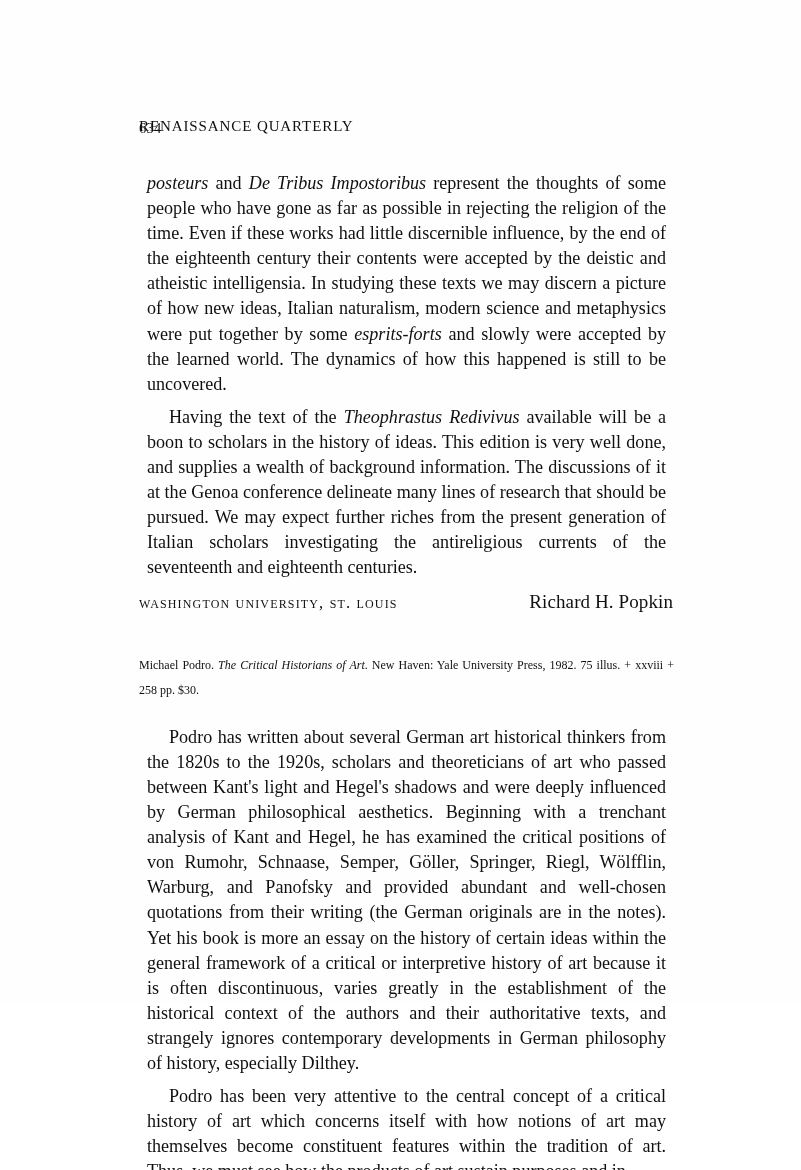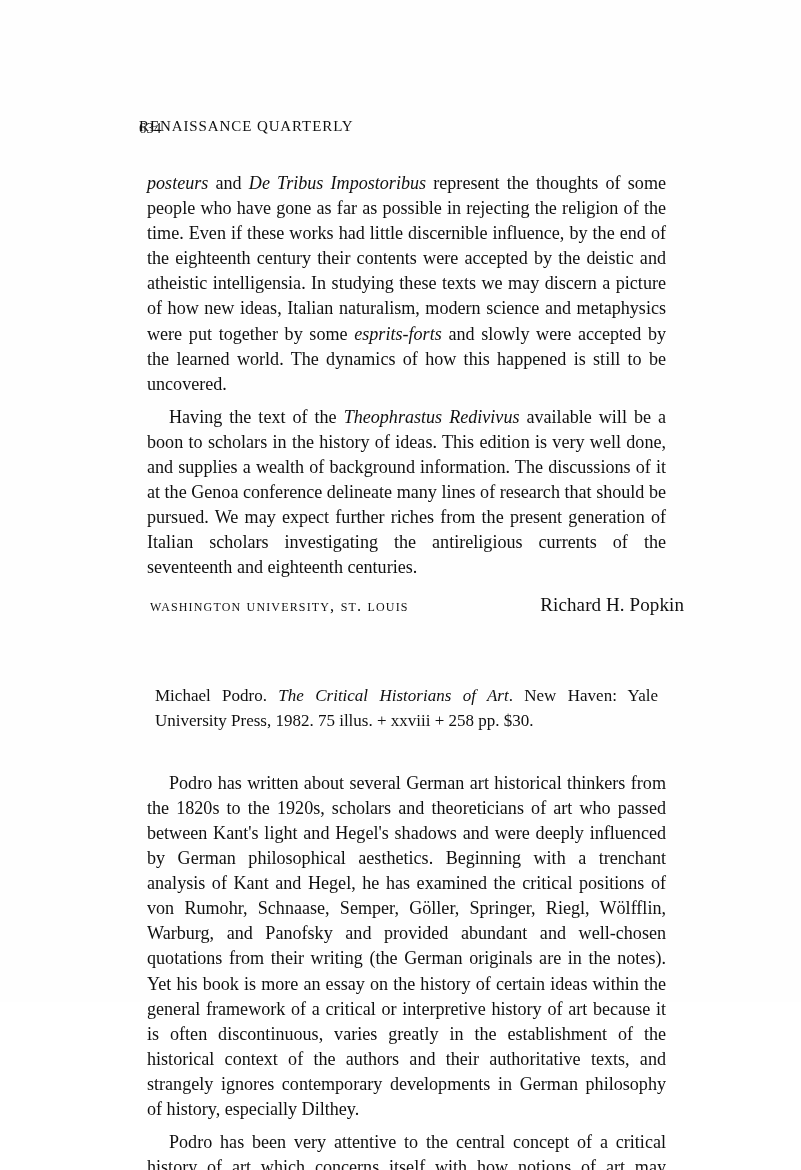--- a/index.html
+++ b/index.html
@@ -74,42 +74,42 @@
   p.para i, p.para em {
     font-style: italic;
   }
 
   
   .attribution {
     display: flex;
     justify-content: space-between;
     align-items: baseline;
     width: 535px;
-    margin: 11px;
+    margin: 0;
     font-size: 18.1px;
     line-height: 25.1px;
   }
   .institution {
     font-variant: small-caps;
     text-transform: lowercase;
     font-size: 16.6px;
     letter-spacing: 1.15px;
   }
   .reviewer {
     font-size: 19px;
     letter-spacing: 0.1px;
     padding-right: 1px;
   }
 
   
   .review-gap { height: 38px; }
 
   .bib-entry {
-    margin: 16px;
-    font-size: 17px;
+    margin: 0;
+    font-size: 12px;
     line-height: 25.1px;
     text-align: justify;
     text-justify: inter-word;
     hyphens: none;
   }
 
   .bib-gap { height: 14px; }
   .para-block p.para + p.para { margin-top: 0; }
 </style>
 </head>

